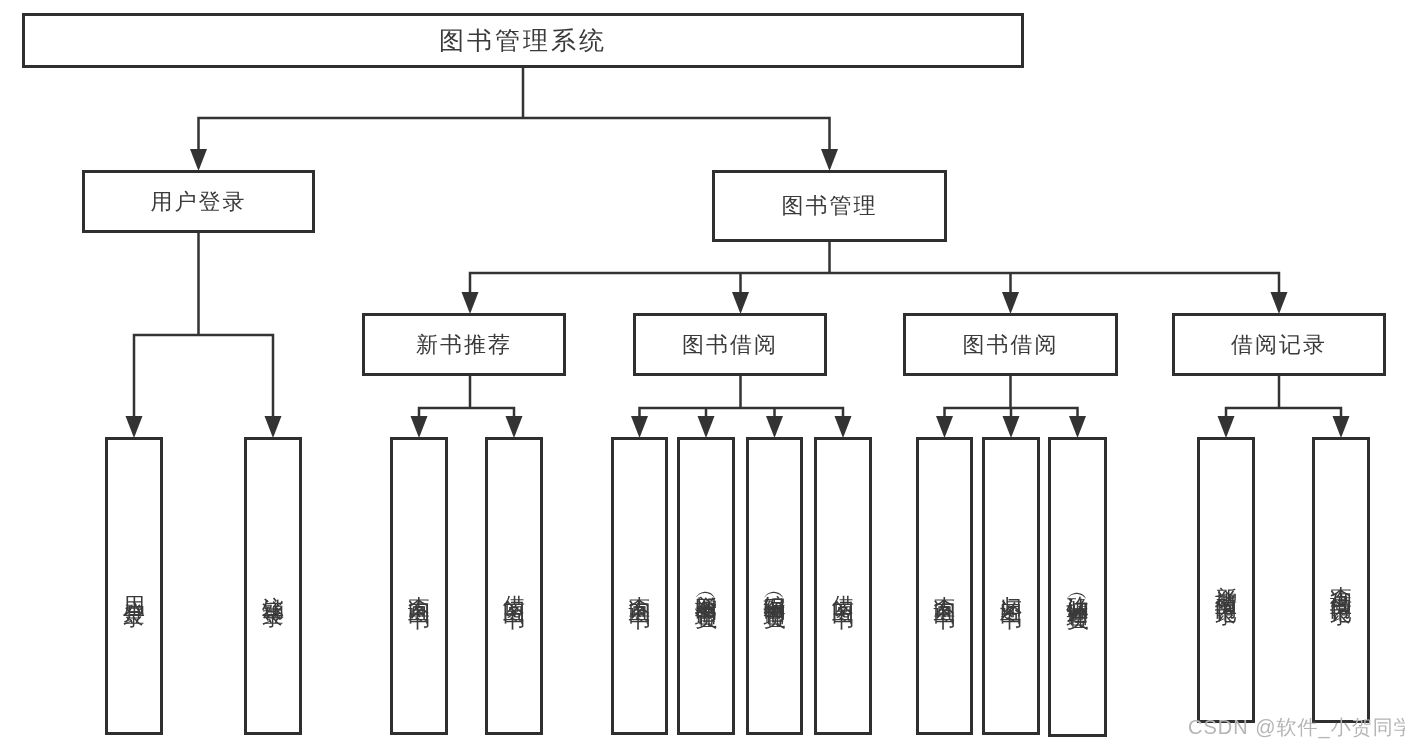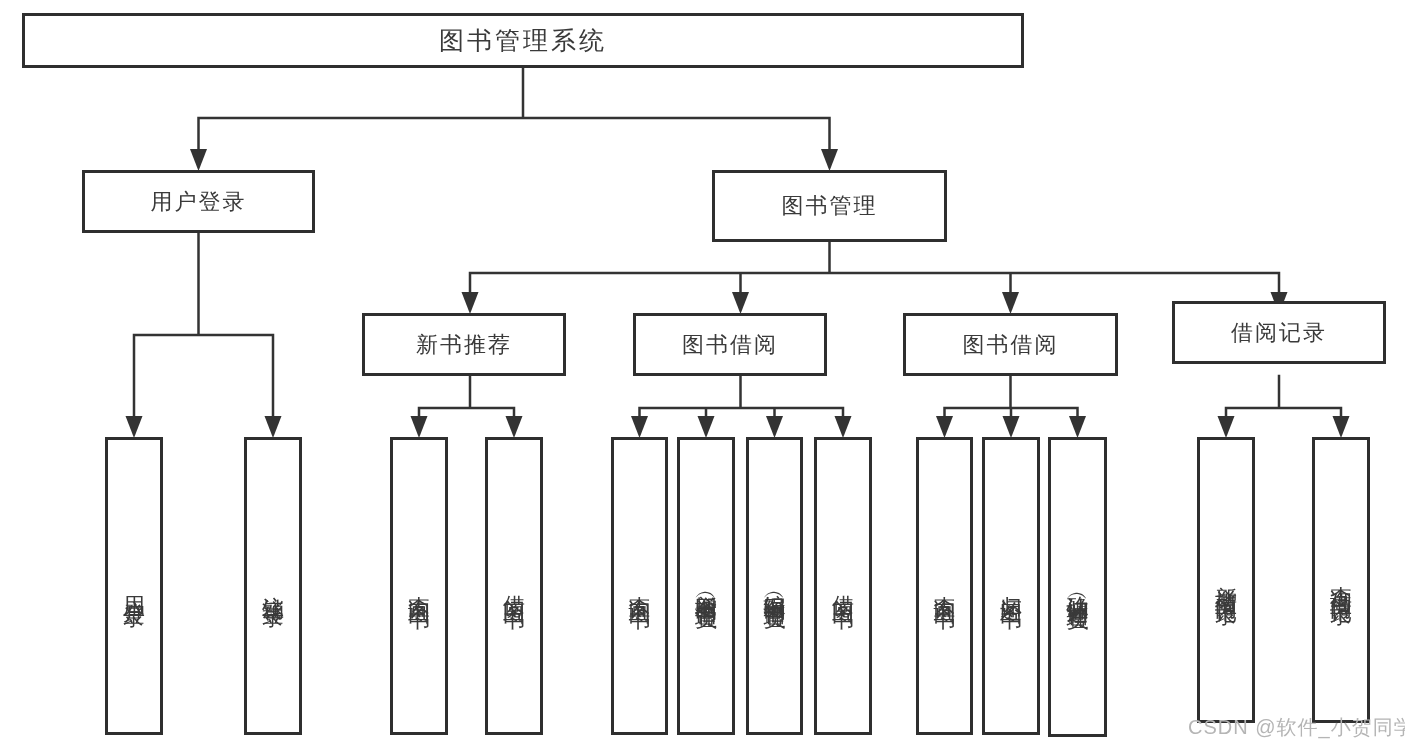--- a/index.html
+++ b/index.html
@@ -96,21 +96,21 @@
       </div>
       <div class="node" style="left: 362px; top: 313px; width: 204px; height: 63px;">
         <span class="label">新书推荐</span>
       </div>
       <div class="node" style="left: 633px; top: 313px; width: 194px; height: 63px;">
         <span class="label">图书借阅</span>
       </div>
       <div class="node" style="left: 903px; top: 313px; width: 215px; height: 63px;">
         <span class="label">图书借阅</span>
       </div>
-      <div class="node" style="left: 1172px; top: 301px; width: 214px; height: 63px;">
+      <div class="node" style="left: 1172px; top: 313px; width: 214px; height: 63px;">
         <span class="label">借阅记录</span>
       </div>
       <div class="node v" style="left: 105px; top: 437px; width: 58px; height: 298px;">
         <span class="label">用户登录</span>
       </div>
       <div class="node v" style="left: 244px; top: 437px; width: 58px; height: 298px;">
         <span class="label">注销登录</span>
       </div>
       <div class="node v" style="left: 390px; top: 437px; width: 58px; height: 298px;">
         <span class="label">查询图书</span>

